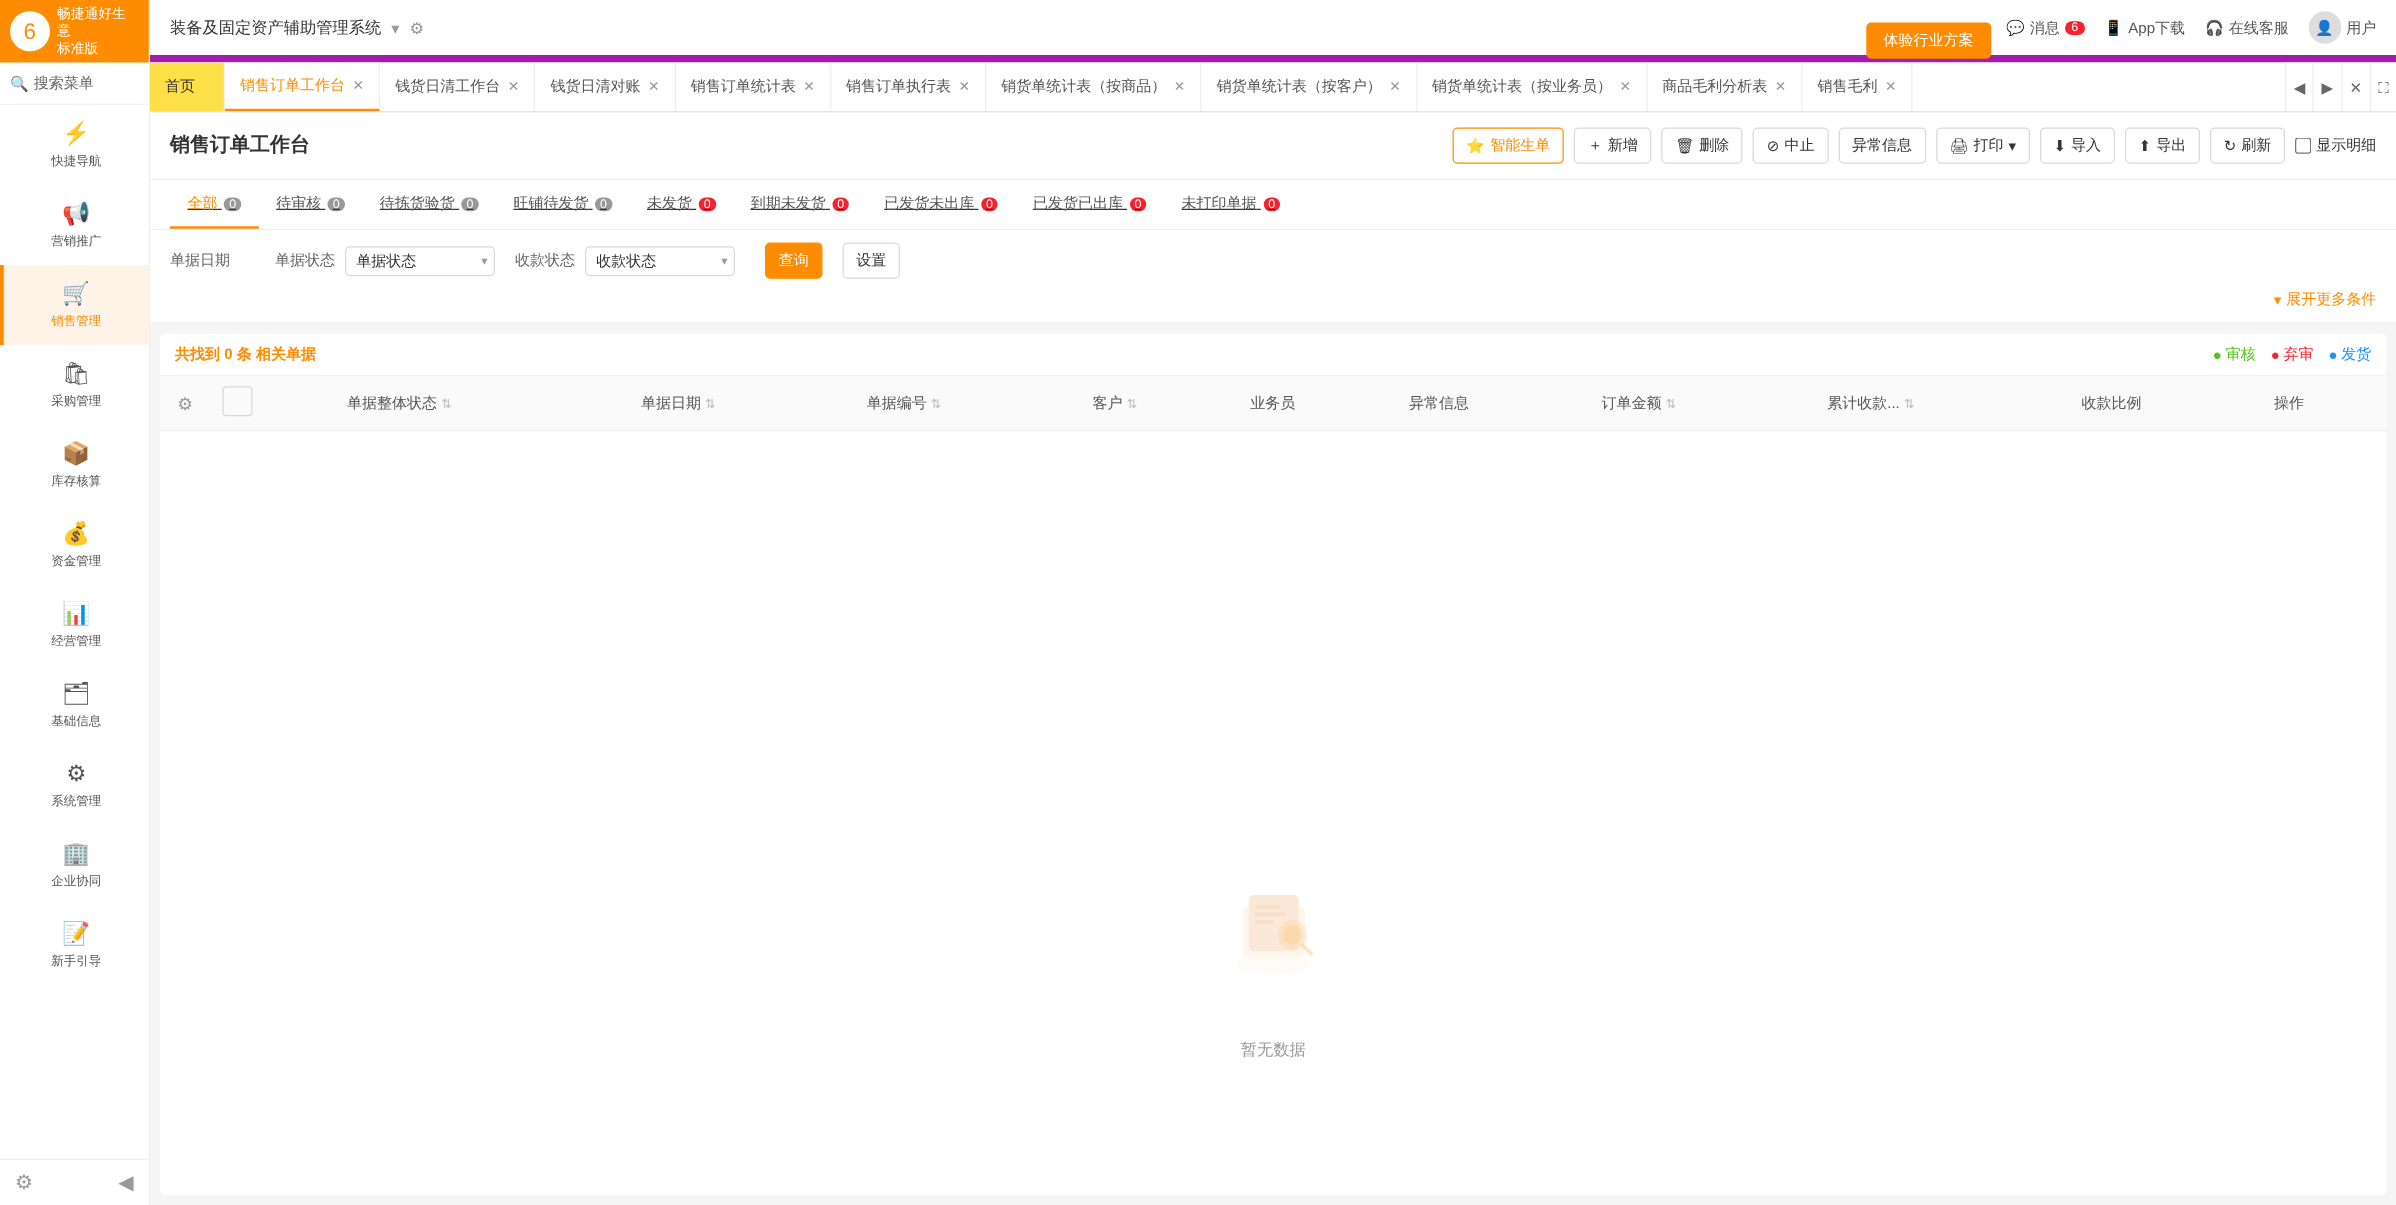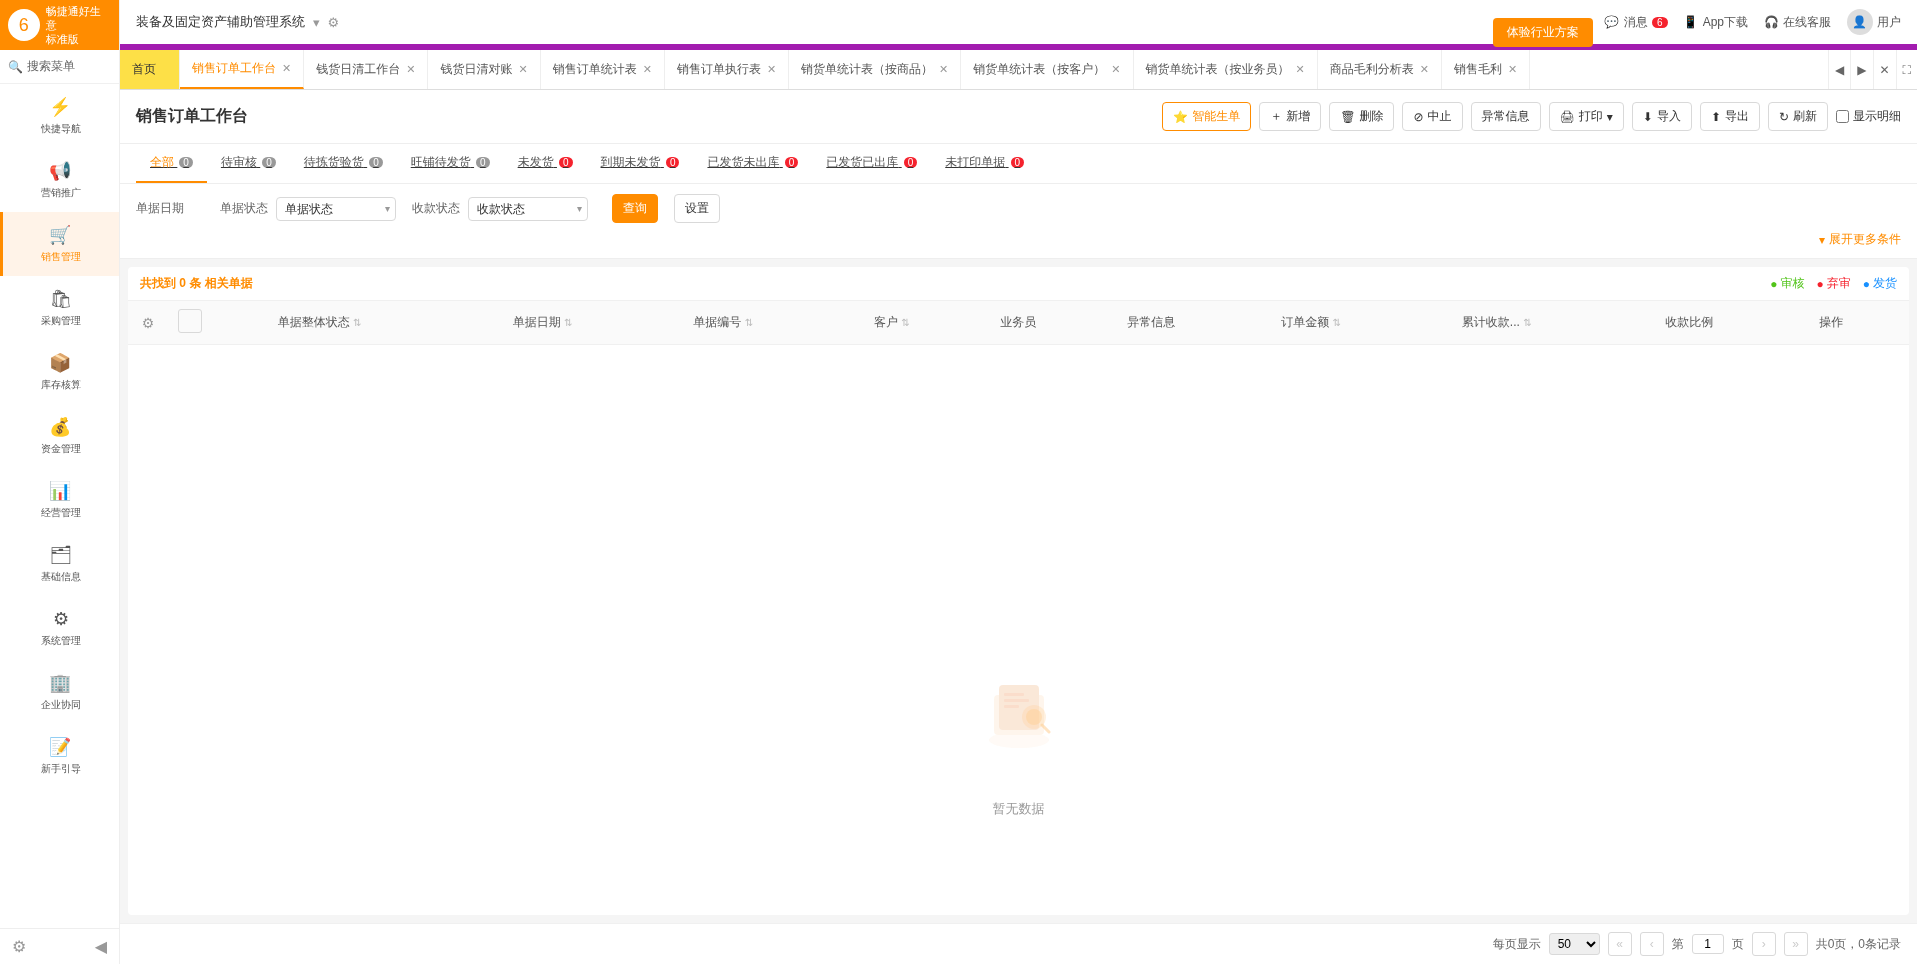--- a/index.html
+++ b/index.html
@@ -462,27 +462,15 @@
             <line x1="73" y1="60" x2="80" y2="67" stroke="#ff8c00" stroke-width="3" stroke-linecap="round" opacity="0.6"></line>
             <rect x="35" y="28" width="20" height="3" rx="1" fill="#f5a070" opacity="0.7"></rect>
             <rect x="35" y="34" width="25" height="3" rx="1" fill="#f5a070" opacity="0.7"></rect>
             <rect x="35" y="40" width="15" height="3" rx="1" fill="#f5a070" opacity="0.7"></rect>
           </svg>
         </div>
         <div class="empty-text">暂无数据</div>
       </div>
     </div>
 
-    <div class="pagination">
-      <span class="pagination-label">每页显示</span>
-      <select class="page-size-select" id="page-size-select"><option value="10">10</option><option value="20">20</option><option value="50" selected="">50</option><option value="100">100</option></select>
-      <div class="page-btn disabled">«</div>
-      <div class="page-btn disabled">‹</div>
-      <span class="pagination-label">第</span>
-      <input class="page-input" type="text" id="page-input" value="1" style="">
-      <span class="pagination-label">页</span>
-      <div class="page-btn disabled">›</div>
-      <div class="page-btn disabled">»</div>
-      <span class="page-info">共0页，0条记录</span>
-    </div>
 
   </div>
 </div>
 
 </body></html>

